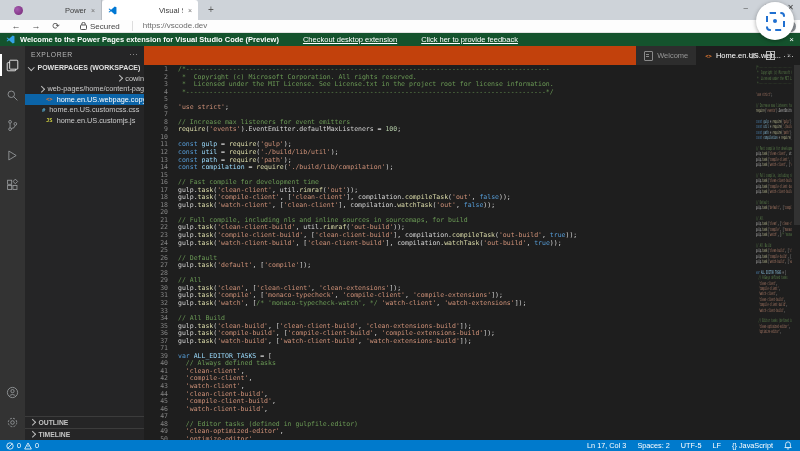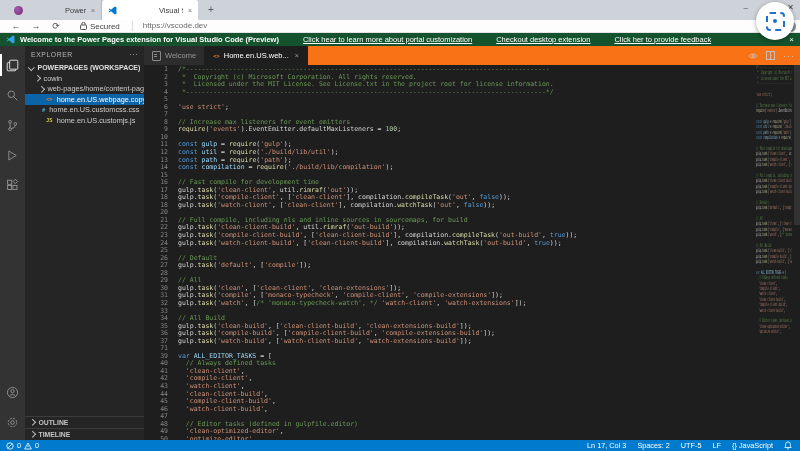--- a/index.html
+++ b/index.html
@@ -56,21 +56,21 @@
   .chevD{width:3.5px;height:3.5px;border-right:1px solid #bbb;border-bottom:1px solid #bbb;transform:rotate(45deg);flex:none;}
   .fi{font-family:"DejaVu Sans Mono",monospace;font-size:5.5px;font-weight:bold;flex:none;}
   .fi.html{color:#e37933;}
   .fi.css{color:#519aba;}
   .fi.js{color:#cbcb41;}
   .sb-fill{flex:1;}
   .sb-sec{height:11px;border-top:1px solid #3c3c3c;display:flex;align-items:center;gap:4px;
           font-size:6.8px;font-weight:bold;color:#c5c5c5;padding-left:5px;}
 
   .editor{left:144px;top:0;width:656px;height:394px;background:#1e1e1e;}
-  .edt-tabs{position:absolute;left:0;top:0;right:0;height:19px;background:#f97316;display:flex;}
+  .edt-tabs{position:absolute;left:0;top:0;right:0;height:19px;background:#c2410c;display:flex;justify-content:flex-end;}
   .etab{height:19px;display:flex;align-items:center;gap:4px;padding:0 8px;font-size:7.5px;
         background:#2d2d2d;color:#969696;border-right:1px solid #1e1e1e;}
   .etab.active{background:#1e1e1e;color:#ffffff;}
   .etab .x{font-size:7px;color:#9a9a9a;margin-left:2px;}
   .welcome-ic{width:7px;height:8px;border:1px solid #8a8a8a;border-radius:1px;position:relative;}
   .welcome-ic::after{content:"";position:absolute;left:1px;top:2px;width:3px;height:1px;background:#8a8a8a;box-shadow:0 2px 0 #8a8a8a;}
   .edt-actions{position:absolute;right:5px;top:0;height:19px;display:flex;align-items:center;gap:8px;color:#c5c5c5;}
   .edt-actions .dots{font-size:9px;letter-spacing:1px;}
 
   .code{position:absolute;left:0;top:19px;right:0;bottom:0;overflow:hidden;
@@ -145,21 +145,20 @@
     </div>
   </div>
 
   <div class="abs banner">
     <span class="vsico">
       <svg width="9" height="9" viewBox="0 0 10 10">
           <path fill="#35a2e8" d="M7.5 0.5 L3.4 4.2 L1.4 2.7 L0.6 3.3 L2.5 5 L0.6 6.7 L1.4 7.3 L3.4 5.8 L7.5 9.5 L9.4 8.6 L9.4 1.4 Z"></path>
         </svg>
     </span>
     <b>Welcome to the Power Pages extension for Visual Studio Code (Preview)</b>
-    <a>Click hear to learn more about portal customization</a>
     <a>Checkout desktop extension</a>
     <a>Click her to provide feedback</a>
     <span class="bcls">×</span>
   </div>
 
   <div class="abs vscode">
 
     <div class="abs activitybar">
       <div class="ab-ic active" style="margin-top:4px;">
         <svg width="13" height="13" viewBox="0 0 16 16" fill="none" stroke="#ffffff">
@@ -213,21 +212,21 @@
     <div class="abs sidebar">
       <div class="sb-head">
         <span>EXPLORER</span>
         <span class="sp"></span>
         <span>···</span>
       </div>
       <div class="sb-ws">
         <span class="chevD"></span>
         <span>POWERPAGES (WORKSPACE)</span>
       </div>
-      <div class="row" style="padding-left:10px;">
+      <div class="row" style="justify-content:flex-end;">
         <span class="chevR"></span>
         <span>cowin</span>
       </div>
       <div class="row" style="padding-left:14px;">
         <span class="chevR"></span>
         <span>web-pages/home/content-pages</span>
       </div>
       <div class="row sel" style="padding-left:21px;">
         <span class="fi html">&lt;&gt;</span>
         <span>home.en.US.webpage.copy.html</span>

